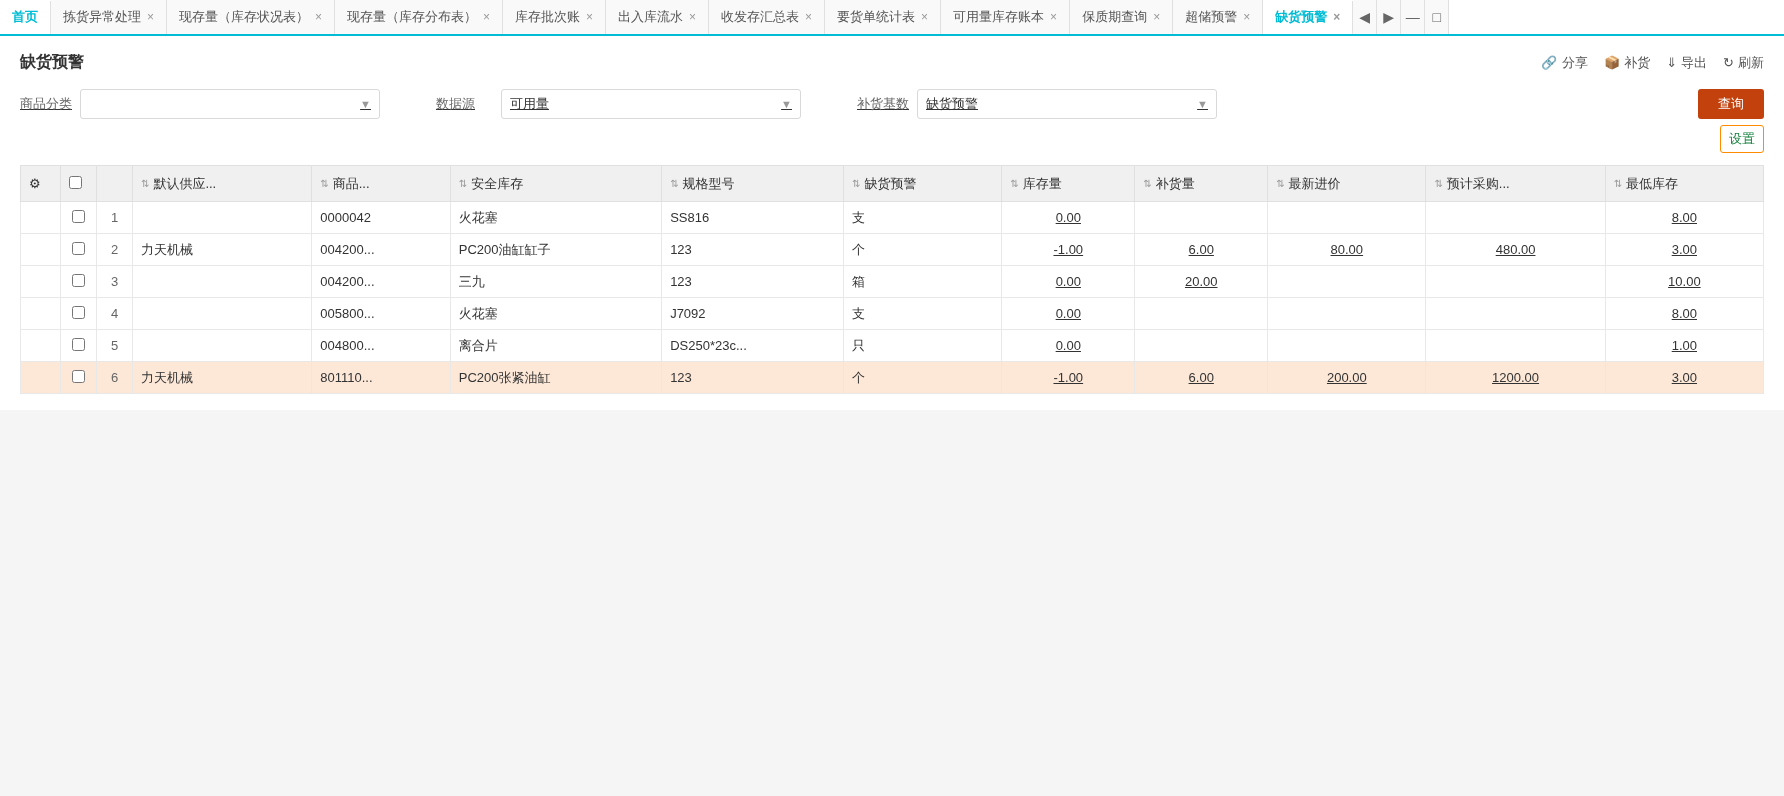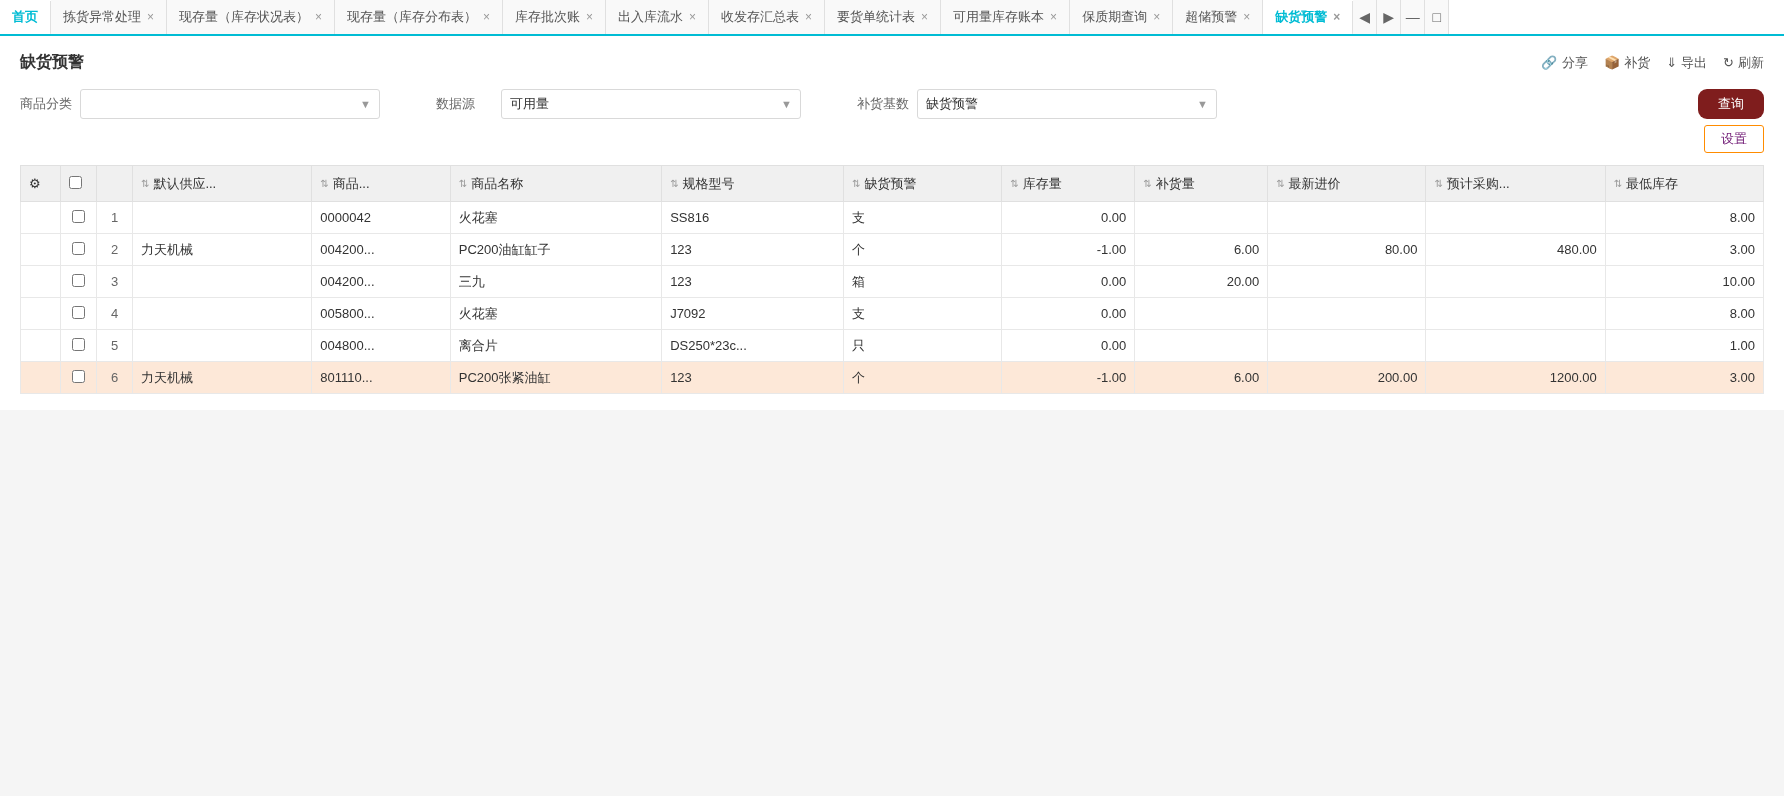--- a/index.html
+++ b/index.html
@@ -88,20 +88,21 @@
       align-items: center;
       gap: 4px;
     }
 
     
     .filter-row {
       display: flex;
       align-items: center;
       gap: 16px;
       margin-bottom: 5px;
+      text-decoration: underline;
     }
     .filter-group {
       display: flex;
       align-items: center;
       gap: 8px;
     }
     .filter-label {
       color: #666;
       white-space: nowrap;
       font-size: 13px;
@@ -123,35 +124,35 @@
     }
     .filter-select-value {
       color: #333;
       text-align: right;
     }
     .filter-select-arrow {
       color: #999;
       font-size: 11px;
     }
     .btn-query {
-      background: #7f1d1d;
+      background: #c2410c;
       color: #fff;
       border: none;
-      border-radius: 9px;
+      border-radius: 3px;
       padding: 6px 20px;
       cursor: pointer;
       font-size: 13px;
       margin-left: auto;
     }
     .btn-settings {
       background: #fff;
-      color: #701a75;
+      color: #15803d;
       border: 1px solid #ff8c00;
       border-radius: 3px;
-      padding: 4px 16px;
+      padding: 4px 8px;
       cursor: pointer;
       font-size: 13px;
       margin-left: auto;
     }
 
     
     .filters-container {
       display: flex;
       justify-content: space-between;
       align-items: flex-start;
@@ -195,21 +196,21 @@
       gap: 4px;
     }
     .data-table td {
       border: 1px solid #e8e8e8;
       padding: 6px 8px;
       height: 32px;
     }
     .data-table tbody tr.highlighted { background: #fde8d8; }
 
     .sort-icon { color: #999; font-size: 10px; }
-    .num-cell { text-align: right; }
+    .num-cell { text-align: center; text-decoration: underline; }
     .index-cell { text-align: center; color: #666; }
     .checkbox-cell { text-align: center; }
 
     .col-settings {
       width: 40px;
       text-align: center;
     }
     .col-checkbox { width: 36px; }
     .col-index { width: 36px; }
   </style>
@@ -347,21 +348,21 @@
         </th>
         <th>
           <div class="col-header">
             <span class="sort-icon">⇅</span>
             <span>商品...</span>
           </div>
         </th>
         <th>
           <div class="col-header">
             <span class="sort-icon">⇅</span>
-            <span>商品名称</span>
+            <span>安全库存</span>
           </div>
         </th>
         <th>
           <div class="col-header">
             <span class="sort-icon">⇅</span>
             <span>规格型号</span>
           </div>
         </th>
         <th>
           <div class="col-header">

